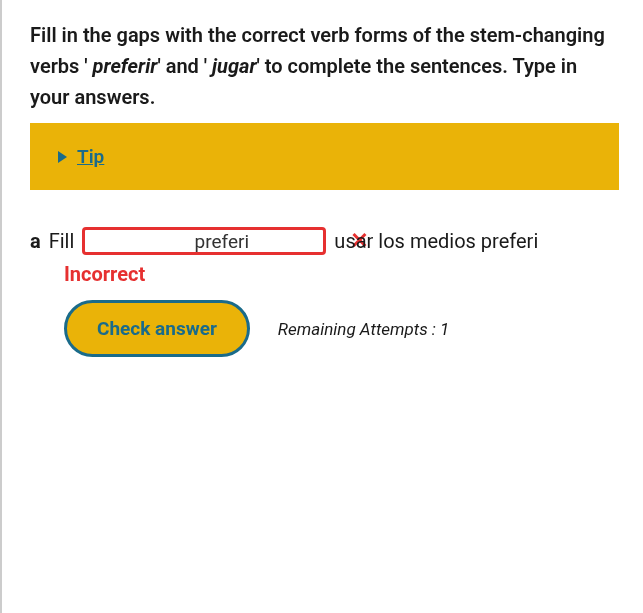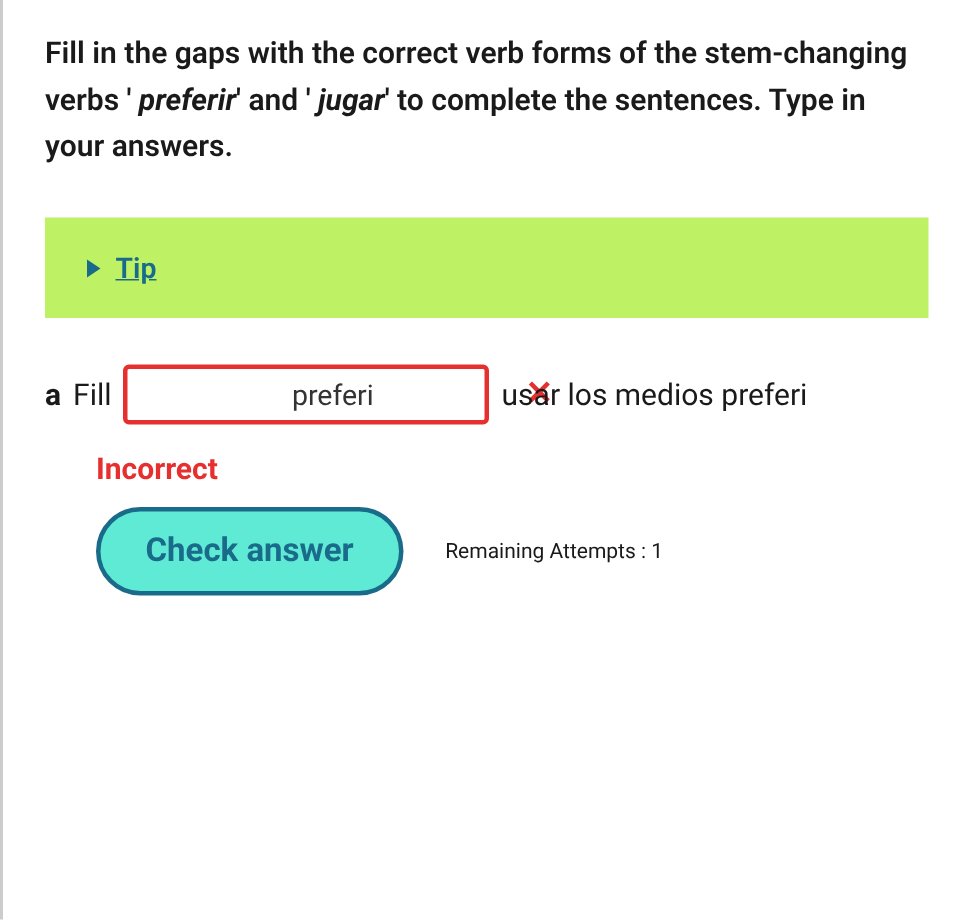--- a/index.html
+++ b/index.html
@@ -16,28 +16,28 @@
       padding: 0;
     }
     .container {
       padding: 20px 24px 24px 28px;
     }
     .instructions {
       font-size: 20px;
       font-weight: 600;
       line-height: 1.55;
       color: #1a1a1a;
-      margin-bottom: 32px;
+      margin-bottom: 10px;
     }
     .instructions em {
       font-style: italic;
       font-weight: 700;
     }
     .tip-box {
-      background: #bef264;
+      background: #eab308;
       padding: 22px 28px;
       margin-bottom: 30px;
     }
     .tip-link {
       display: inline-flex;
       align-items: center;
       gap: 10px;
       color: #1a6b8a;
       font-size: 19px;
       font-weight: 600;
@@ -64,21 +64,21 @@
       gap: 8px;
     }
     .q-label {
       font-weight: 700;
     }
     .answer-input {
       display: inline-flex;
       align-items: center;
       border: 3px solid #e63030;
       border-radius: 4px;
-      height: 40px;
+      height: 28px;
       padding: 0 8px 0 14px;
       width: 244px;
       background: #fff;
     }
     .answer-input .value {
       flex: 1;
       color: #333;
       font-size: 19px;
       text-align: center;
       border: none;
@@ -87,21 +87,20 @@
       font-family: inherit;
     }
     .x-icon {
       color: #e63030;
       font-weight: 900;
       font-size: 22px;
       line-height: 1;
       padding-left: 6px;
     }
     .feedback {
-      margin-top: 16px;
       padding-left: 34px;
     }
     .incorrect-label {
       color: #e63030;
       font-weight: 700;
       font-size: 20px;
       margin-bottom: 14px;
     }
     .explanation {
       font-size: 20px;
@@ -112,32 +111,33 @@
     .explanation em {
       font-style: italic;
     }
     .footer {
       display: flex;
       align-items: center;
       gap: 28px;
     }
     .check-button {
       border: 3px solid #1a6b8a;
-      background: #5eead4;
+      background: #eab308;
       color: #1a6b8a;
-      font-size: 22px;
+      font-size: 19px;
       font-weight: 700;
       padding: 14px 30px;
       border-radius: 999px;
       cursor: pointer;
       font-family: inherit;
     }
     .attempts {
-      font-size: 14px;
+      font-size: 17px;
       color: #1a1a1a;
+      font-style: italic;
     }
   </style>
 </head>
 <body>
 
 <div class="container">
   <p class="instructions">
     <span>Fill in the gaps with the correct verb forms of the stem-changing verbs '</span><em> preferir</em><span>' and '</span><em> jugar</em><span>' to complete the sentences. Type in your answers.</span>
   </p>
 

